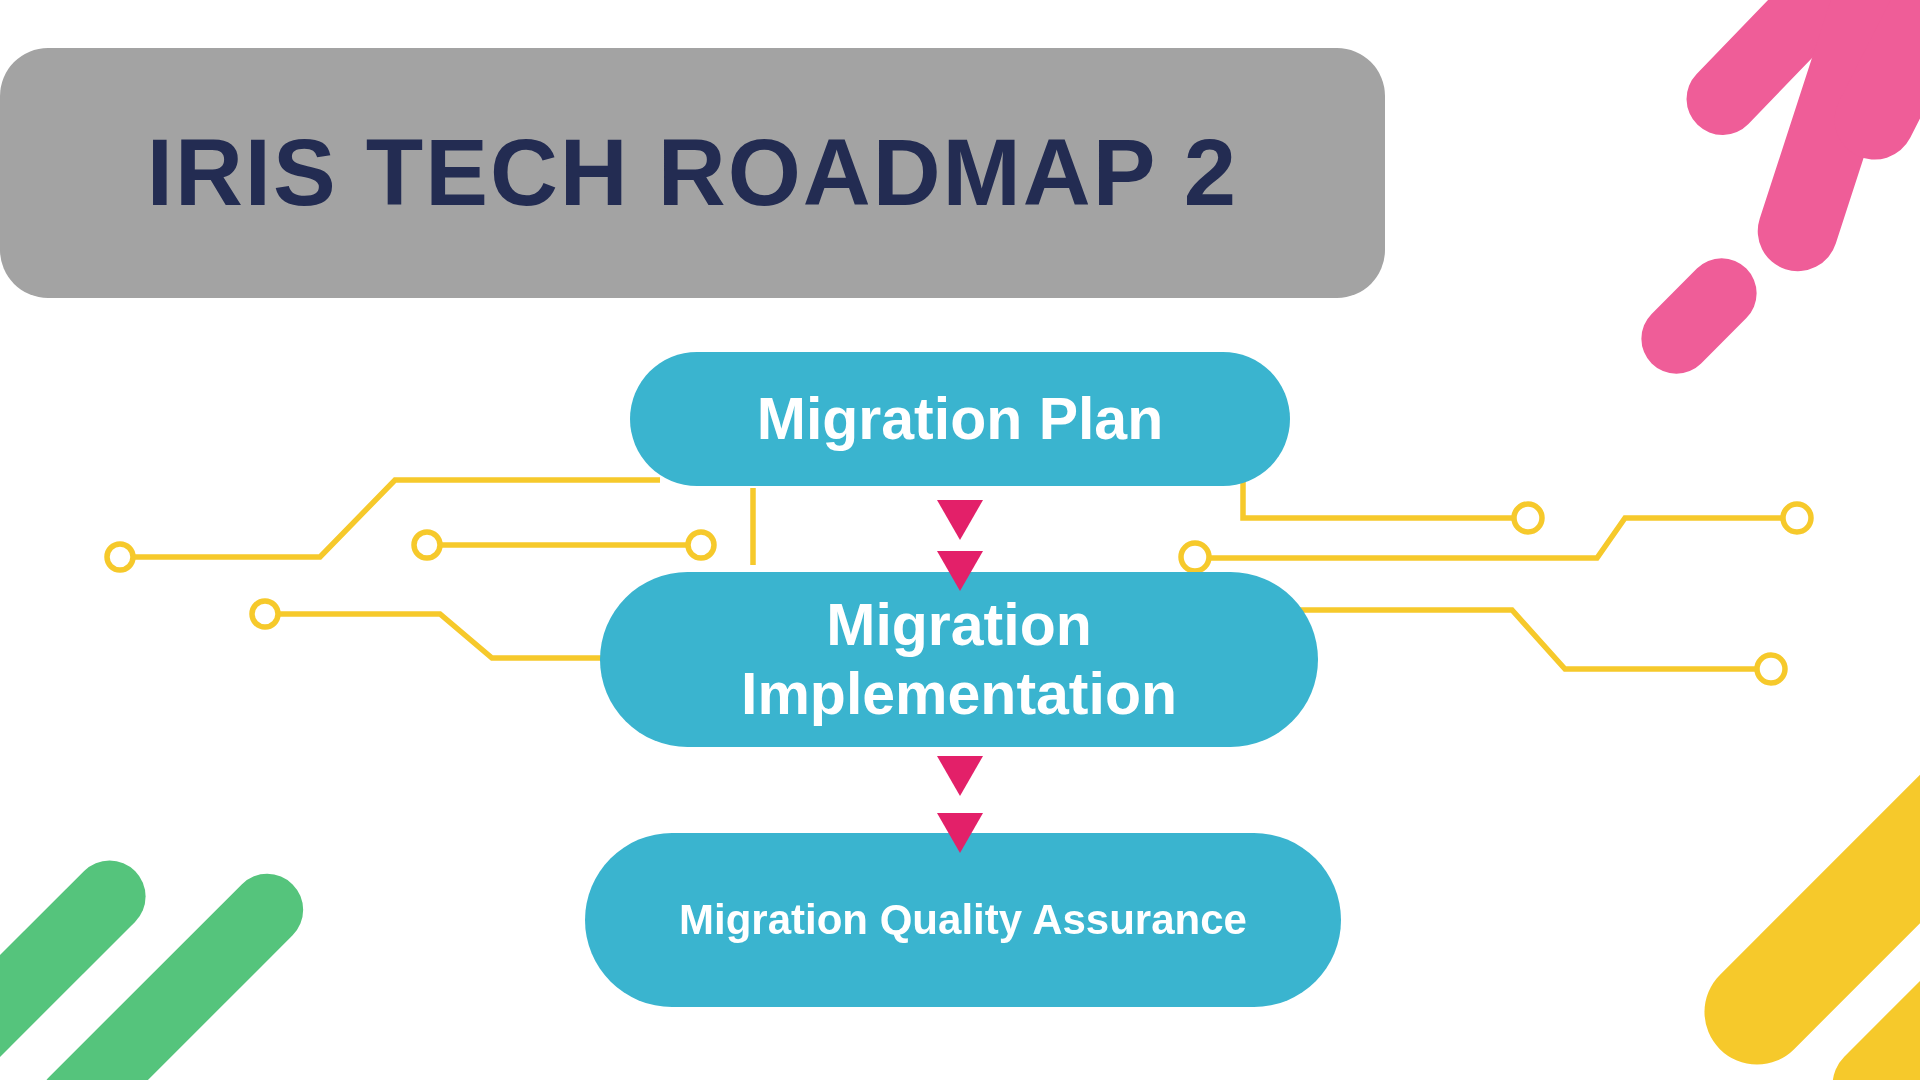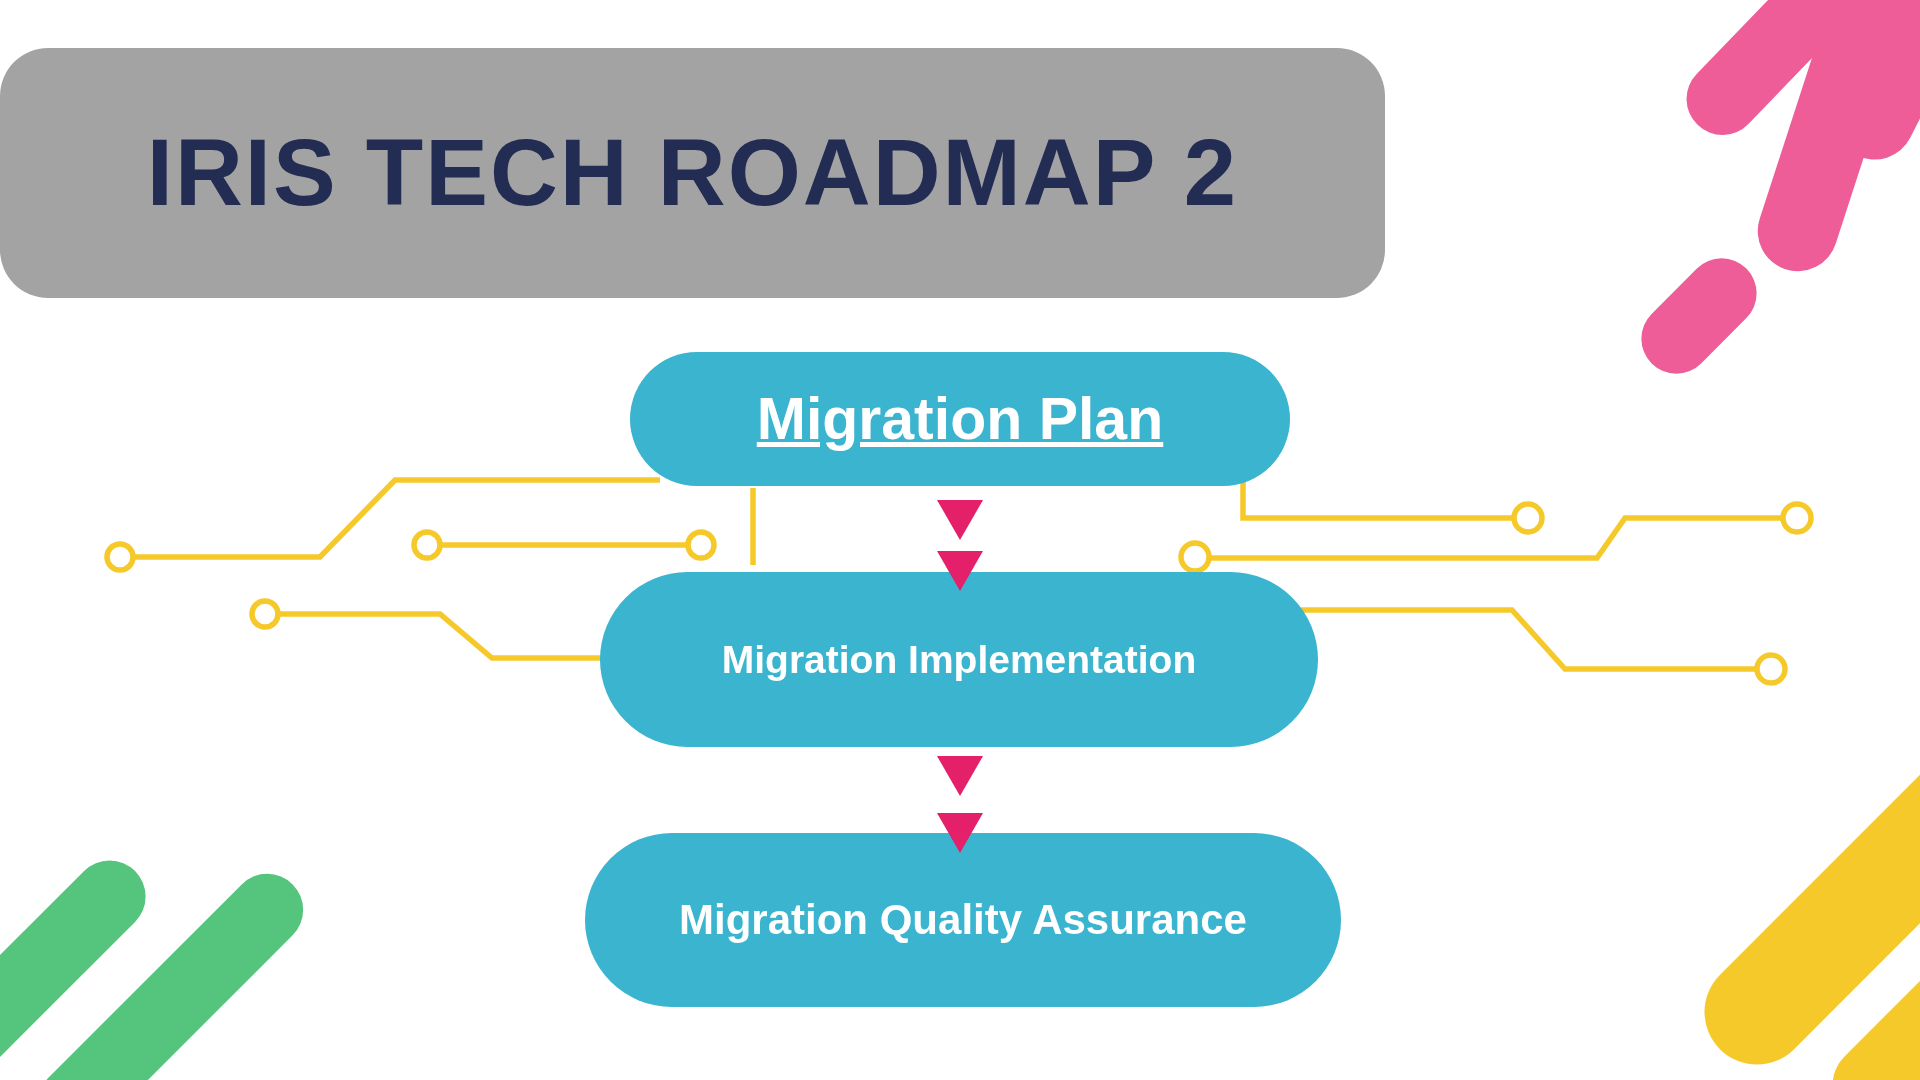--- a/index.html
+++ b/index.html
@@ -9,22 +9,22 @@
   .banner{position:absolute;left:0;top:48px;width:1385px;height:250px;background:#a3a3a3;
           border-radius:48px;display:flex;align-items:center;justify-content:center;z-index:2;}
   .banner h1{margin:0;font-size:94px;font-weight:800;letter-spacing:2px;color:#232C52;white-space:nowrap;}
   
   .circuit{position:absolute;left:0;top:0;z-index:1;}
   .trace{fill:none;stroke:#F6C92B;stroke-width:5.5;}
   .node{fill:#ffffff;stroke:#F6C92B;stroke-width:5.5;}
   
   .box{position:absolute;background:#3AB4CF;color:#ffffff;display:flex;align-items:center;
        justify-content:center;text-align:center;font-weight:700;z-index:3;line-height:1.16;}
-  .box1{left:630px;top:352px;width:660px;height:134px;border-radius:67px;font-size:59px;text-decoration:underline;}
-  .box2{left:600px;top:572px;width:718px;height:175px;border-radius:88px;font-size:39px;padding:0 40px;box-sizing:border-box;}
+  .box1{left:630px;top:352px;width:660px;height:134px;border-radius:67px;font-size:59px;}
+  .box2{left:600px;top:572px;width:718px;height:175px;border-radius:88px;font-size:59px;padding:0 40px;box-sizing:border-box;}
   .box3{left:585px;top:833px;width:756px;height:174px;border-radius:88px;font-size:42px;padding:4px 40px;box-sizing:border-box;}
   
   .tri{position:absolute;width:0;height:0;border-left:23px solid transparent;
        border-right:23px solid transparent;border-top:40px solid #E32069;z-index:4;}
   .t1{left:937px;top:500px;} .t2{left:937px;top:551px;}
   .t3{left:937px;top:756px;} .t4{left:937px;top:813px;}
   
   .cap{position:absolute;border-radius:999px;z-index:1;}
   .pink{background:#EF5D98;} .green{background:#55C47C;} .yellow{background:#F6C92B;}
   .p1{left:1656px;top:-9px;width:272px;height:72px;transform:rotate(-46deg);}

